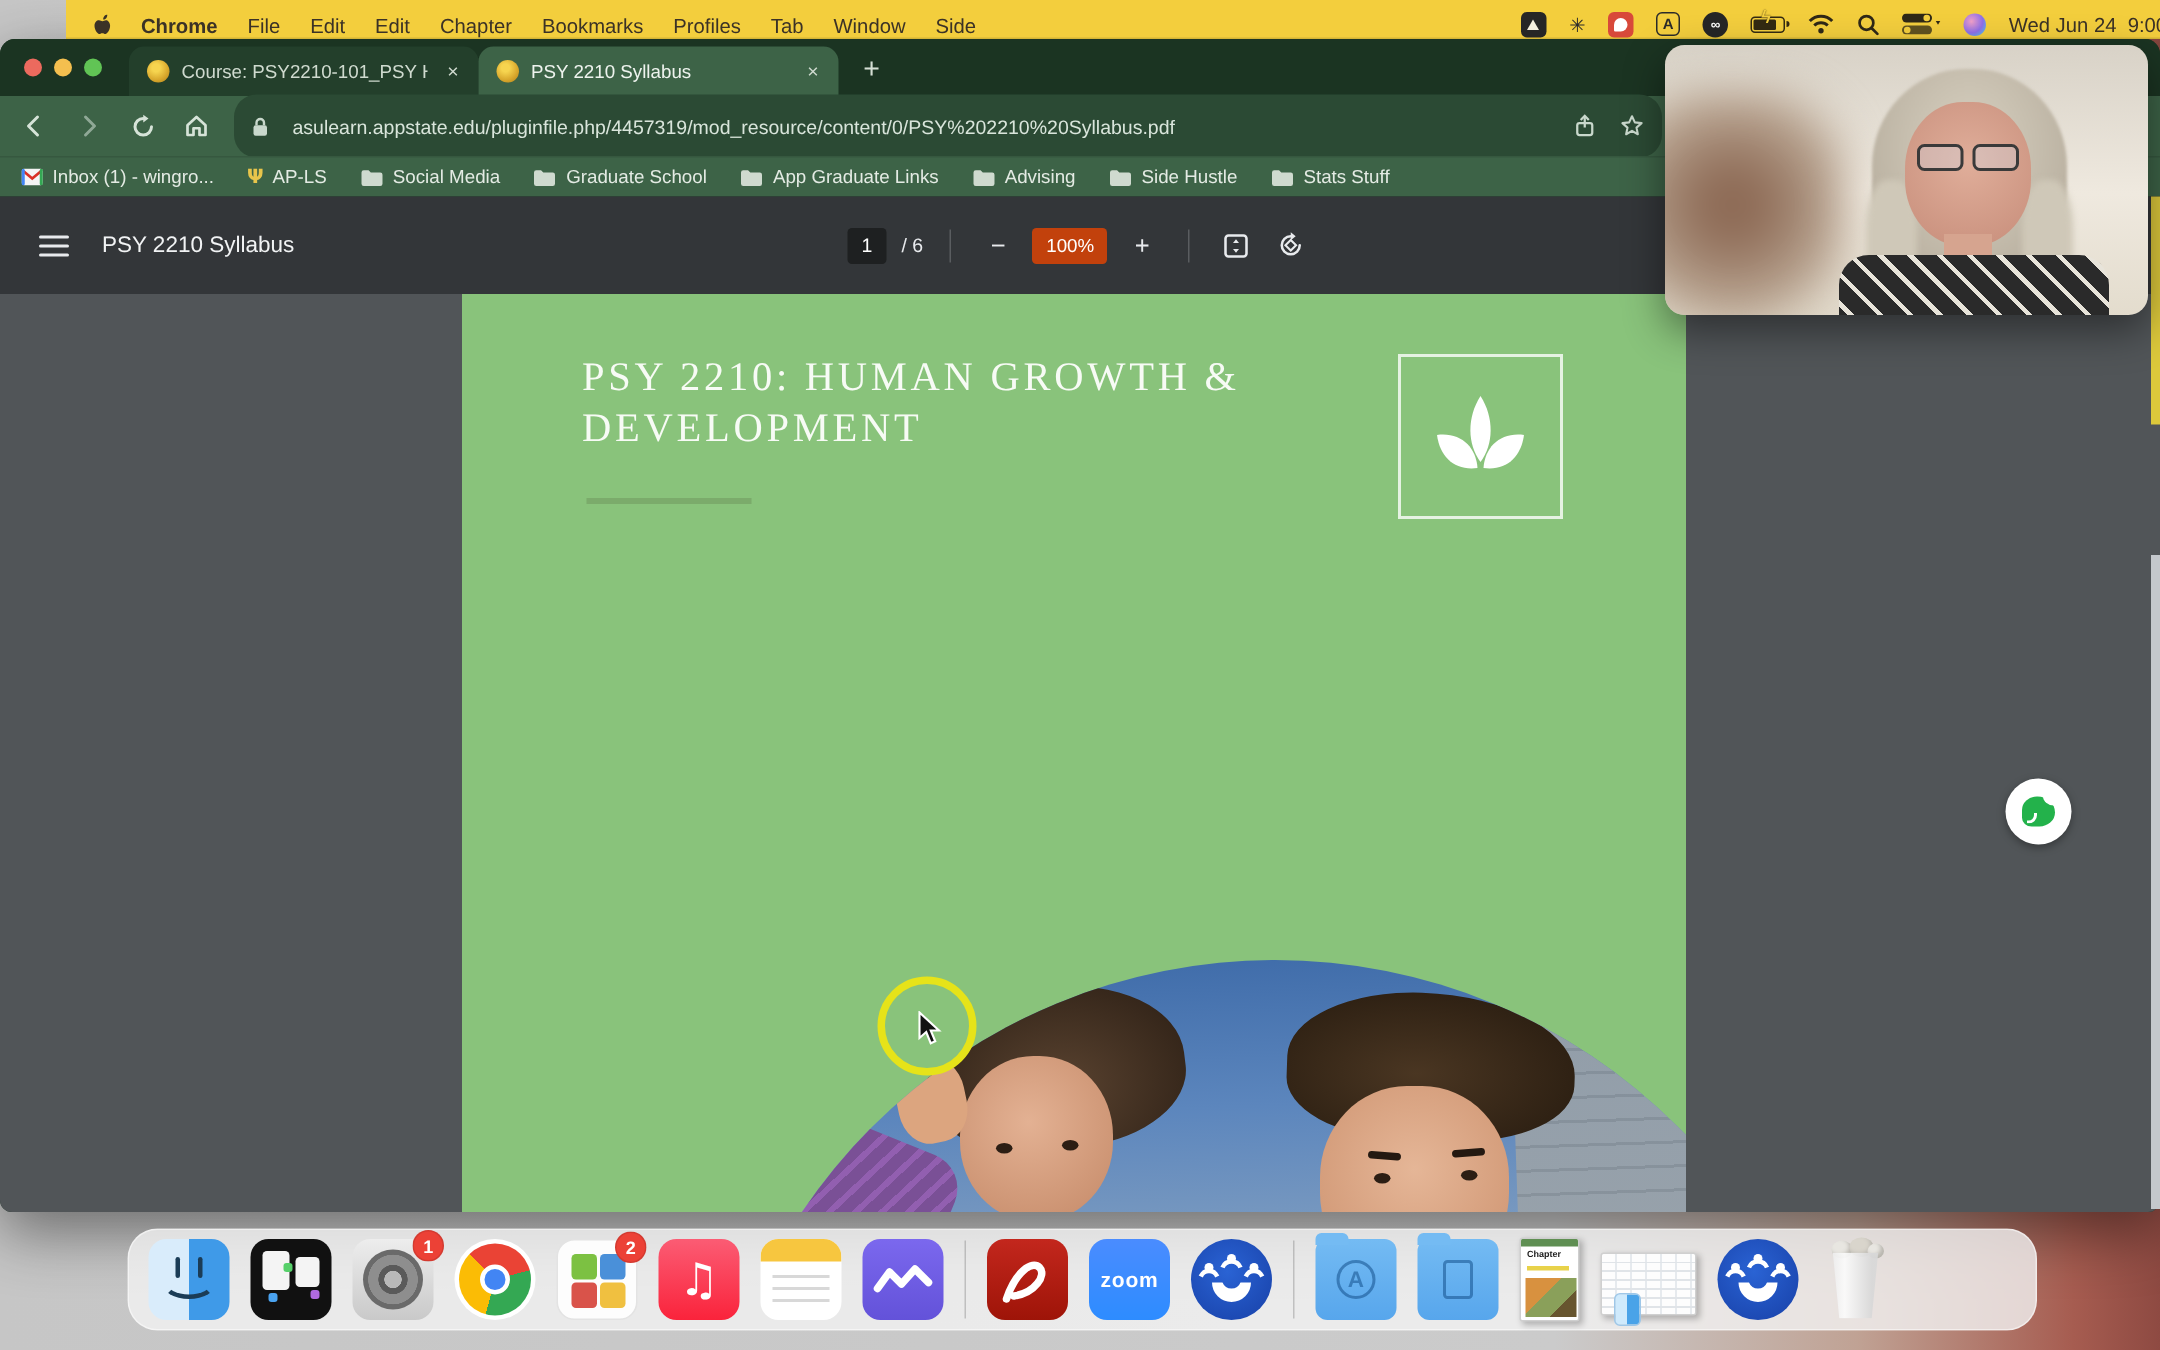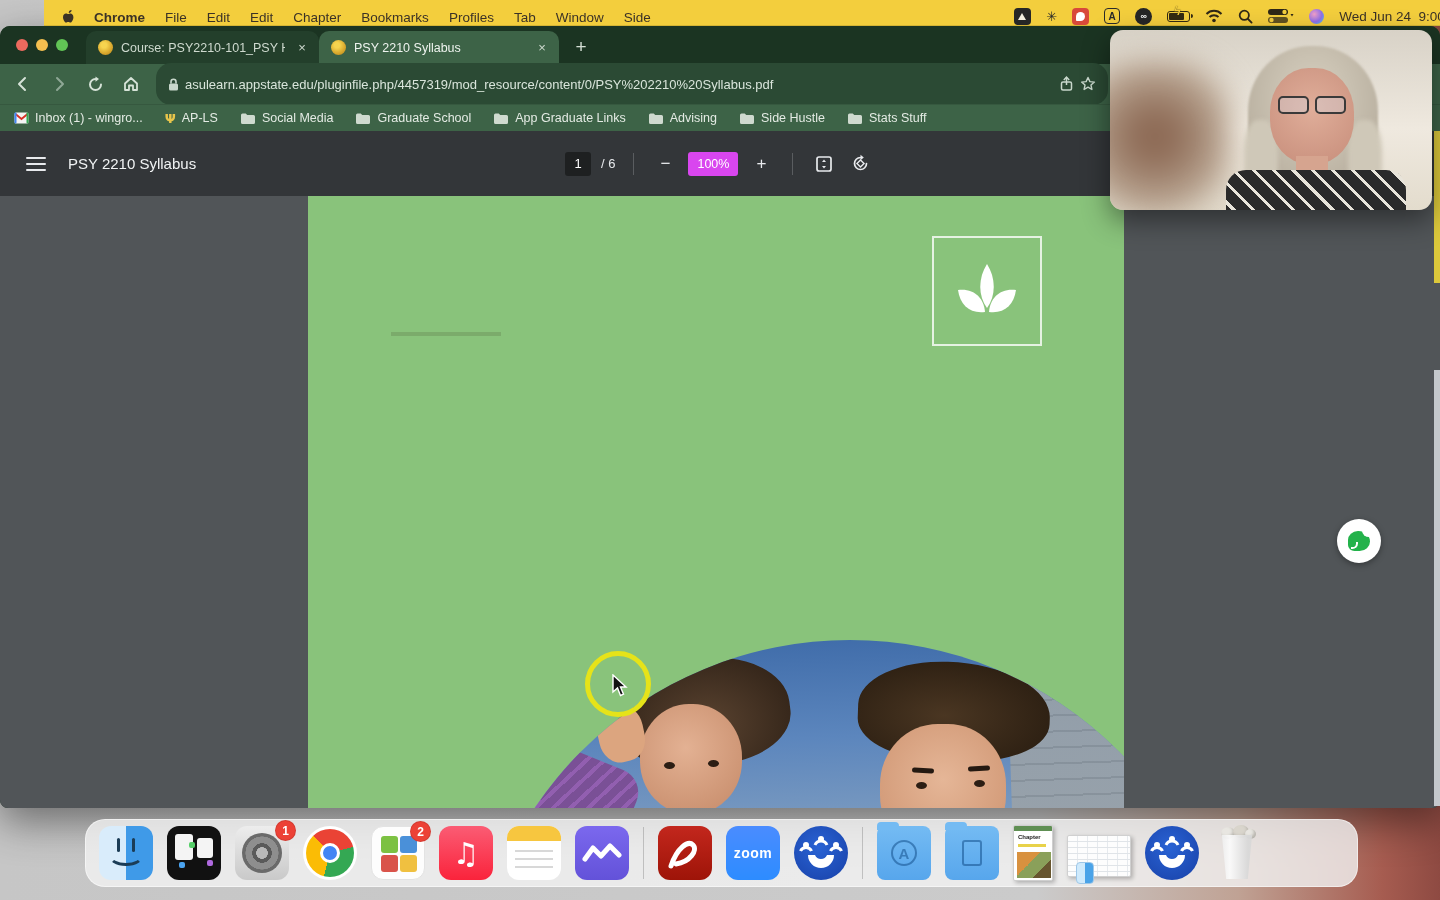--- a/index.html
+++ b/index.html
@@ -56,21 +56,21 @@
              background:radial-gradient(circle at 40% 35%, #f6d44f 20%, #d9a82d 60%, #b07f18); }
   .newtab { width:28px; height:28px; margin:0 0 3px 8px; display:flex; align-items:center; justify-content:center;
             color:#d5dfd5; font-size:19px; border-radius:50%; }
 
   .navbar { position:absolute; top:38px; left:0; width:1440px; height:40px; background:#3D6347;
             display:flex; align-items:center; padding:0 8px; gap:6px; }
   .nav-ic { width:30px; height:30px; border-radius:50%; display:flex; align-items:center; justify-content:center;
             color:#d6e3d8; font-size:17px; }
   .nav-ic.dim { color:#8aa391; }
   .urlpill { width:952px; height:42px; background:#2B4A34; border-radius:15px; display:flex; align-items:center;
-             padding:0 12px; gap:6px; color:#d9e5db; font-size:13px; margin-left:4px; }
+             padding:0 12px; gap:16px; color:#d9e5db; font-size:13px; margin-left:4px; }
   .urltext { white-space:nowrap; overflow:hidden; flex:1; }
   .pill-ic { flex:0 0 auto; display:flex; align-items:center; }
 
   .bookbar { position:absolute; top:78px; left:0; width:1440px; height:27px; background:#3D6347;
              display:flex; align-items:center; gap:22px; padding:0 14px; font-size:12.5px; color:#e4ebe4;
              border-top:1px solid rgba(0,0,0,0.10); }
   .bm { display:flex; align-items:center; gap:6px; white-space:nowrap; }
   .psi { color:#E8C54B; font-weight:bold; font-size:13px; font-family:"DejaVu Sans", sans-serif; }
 
   
@@ -78,21 +78,21 @@
             display:flex; align-items:center; }
   .hamburger { margin-left:26px; width:20px; height:14px; display:flex; flex-direction:column; justify-content:space-between; }
   .hamburger span { display:block; height:2px; background:#e8eaed; border-radius:1px; }
   .pdf-title { margin-left:22px; font-size:15px; color:#f1f3f4; }
   .pdf-center { position:absolute; left:565px; display:flex; align-items:center; gap:10px; }
   .pagebox { width:26px; height:24px; background:#1E2021; border-radius:3px; color:#fff; font-size:13px;
              display:flex; align-items:center; justify-content:center; }
   .pagetotal { font-size:13px; color:#e8eaed; }
   .vdiv { width:1px; height:22px; background:#5a5d60; margin:0 8px; }
   .zbtn { width:26px; height:26px; display:flex; align-items:center; justify-content:center; font-size:17px; color:#e8eaed; border-radius:50%; }
-  .zoombox { width:50px; height:24px; background:#d946ef; border-radius:3px; color:#fff; font-size:12.5px;
+  .zoombox { width:50px; height:24px; background:#c2410c; border-radius:3px; color:#fff; font-size:12.5px;
              display:flex; align-items:center; justify-content:center; }
 
   
   .viewer { position:absolute; top:170px; left:0; width:1440px; height:612px; background:#515558;
             border-radius:0 0 8px 8px; overflow:hidden; }
   .page { position:absolute; left:308px; top:0; width:816px; height:612px; background:#89C37B; overflow:hidden; }
   .doc-title { position:absolute; left:80px; top:38px; font-family:"Liberation Serif", serif; font-weight:400;
                color:#FBFDF9; font-size:27px; line-height:34px; letter-spacing:2.5px; opacity:0.97; }
   .doc-sub { position:absolute; left:82px; top:106px; font-size:20px; font-weight:bold; letter-spacing:8px; color:#FAFCF7; }
   .doc-underline { position:absolute; left:83px; top:136px; width:110px; height:4px; background:#7BAB6B; }
@@ -449,20 +449,22 @@
               <path d="M9.5 0.8 L12.8 3.5 L9.5 6.2 Z" fill="#e8eaed"></path>
               <rect x="7" y="7" width="5" height="5" transform="rotate(45 9.5 9.5)" stroke="#e8eaed" stroke-width="1.4" fill="none"></rect>
             </svg>
         </span>
       </div>
     </div>
 
     <div class="viewer">
       <div class="page">
         <div class="doc-title">
+          <div>PSY 2210: HUMAN GROWTH &amp;</div>
+          <div>DEVELOPMENT</div>
         </div>
         <div class="doc-underline"></div>
         <div class="logo-box">
           <svg width="106" height="106" viewBox="0 0 106 106">
             <path d="M53 26 C62 40 62 58 53 70 C44 58 44 40 53 26 Z" fill="#fff"></path>
             <path d="M24 52 C40 50 50 60 51 74 C36 76 26 67 24 52 Z" fill="#fff"></path>
             <path d="M82 52 C66 50 56 60 55 74 C70 76 80 67 82 52 Z" fill="#fff"></path>
           </svg>
         </div>
         <div class="photo">

